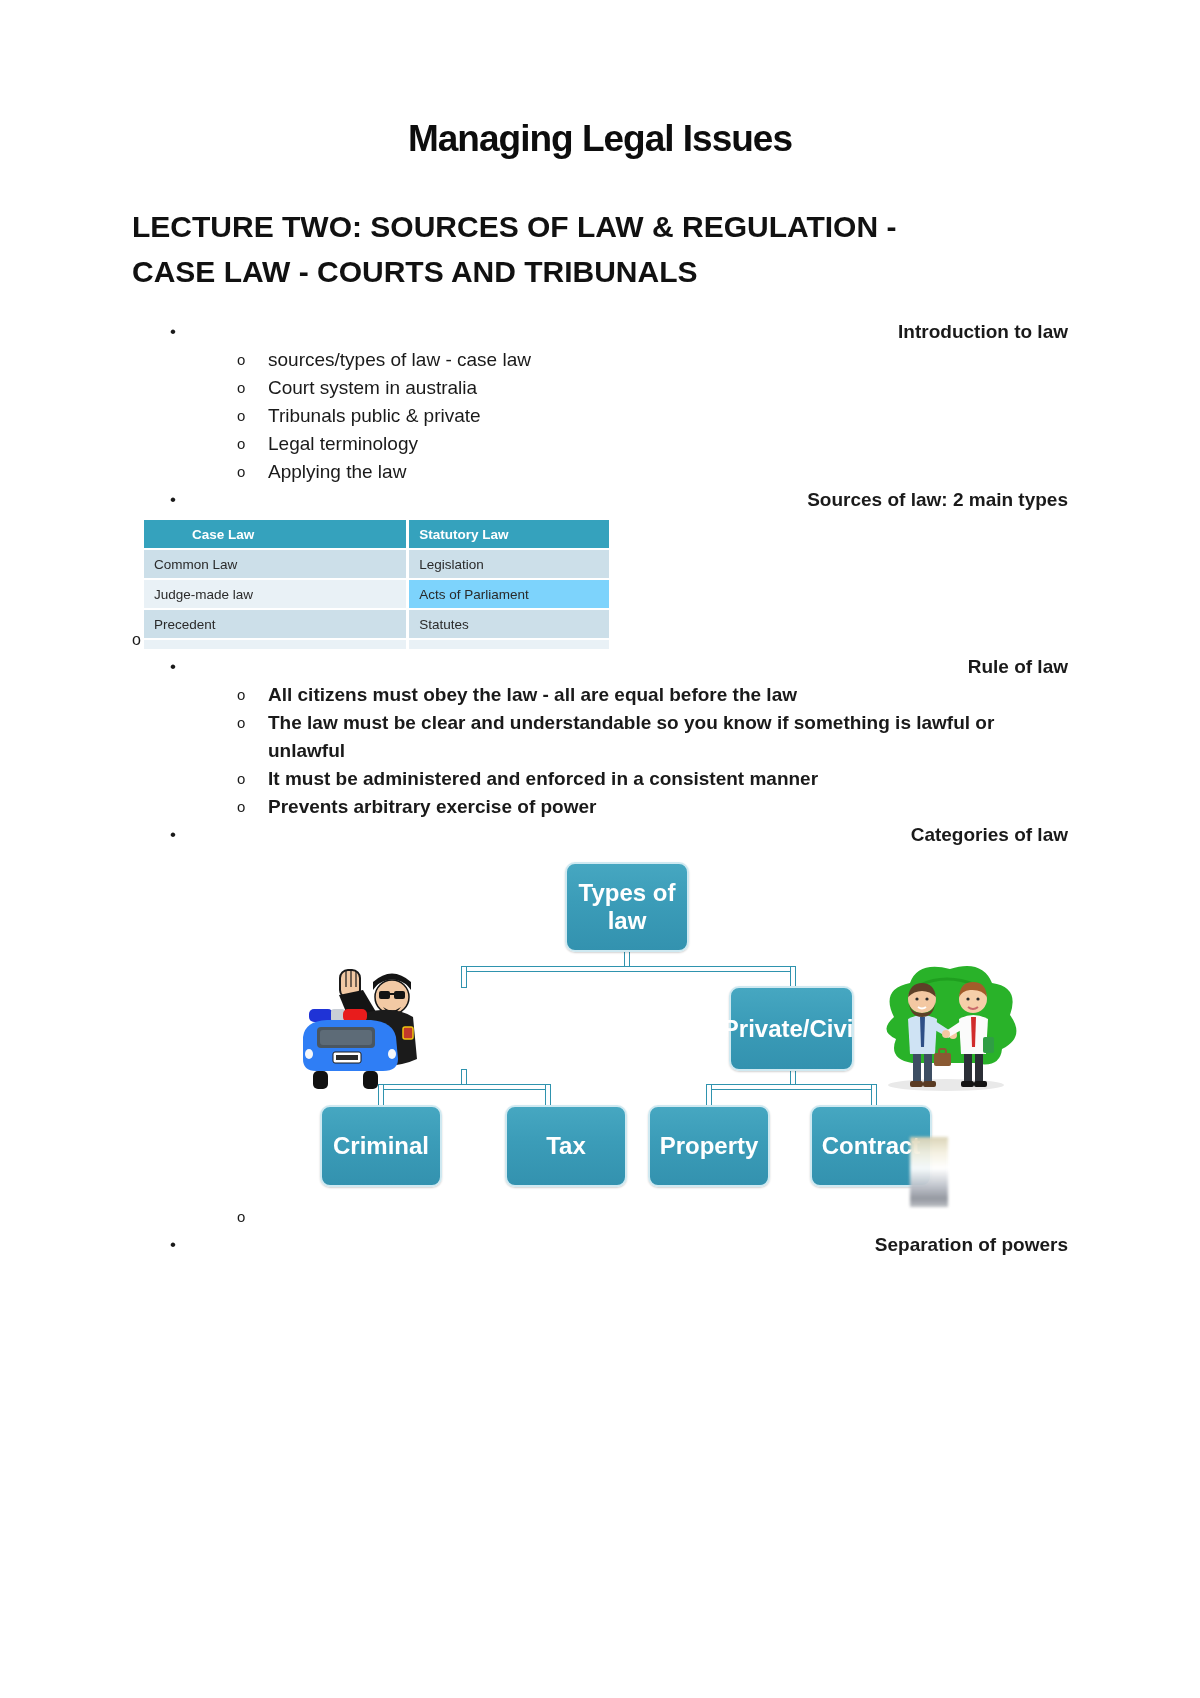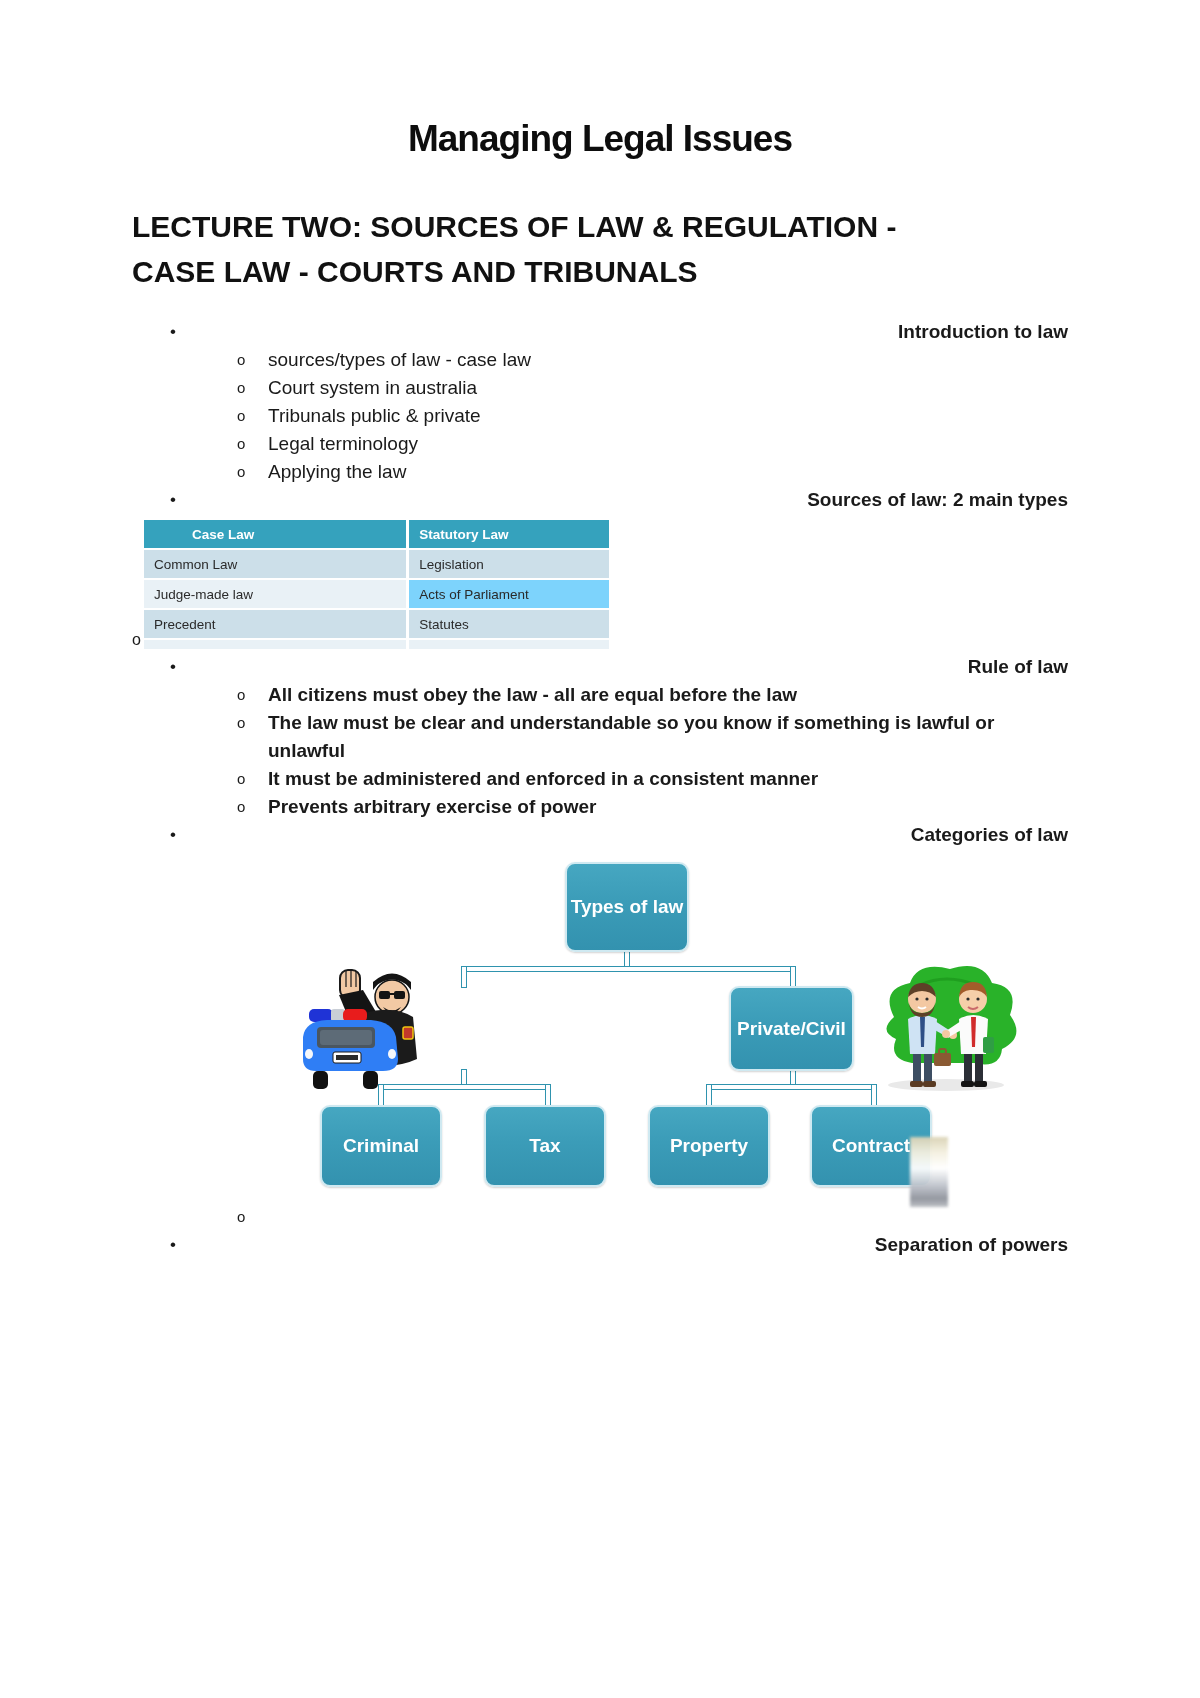--- a/index.html
+++ b/index.html
@@ -33,21 +33,21 @@
   }
   table.law-table th { color:#ffffff; font-weight:700; }
   table.law-table td { color:#2a2a2a; font-weight:400; }
   table.law-table .c1 { width:266px;padding-left:48px; }
   table.law-table .c2 { width:202px; }
   table.law-table tr.spacer td { height:9px; padding:0; }
   
   .diagram { position:relative; width:936px; height:344px; margin-top:10px; }
   .node {
     position:absolute; display:flex; align-items:center; justify-content:center;
-    color:#ffffff; font-size:19px; font-weight:600; text-align:center;
+    color:#ffffff; font-size:24px; font-weight:600; text-align:center;
     border-radius:10px; border:2px solid #cfe9f1;
     background:linear-gradient(180deg,#46a7c1 0%,#3b9cb8 45%,#3392af 100%);
     box-shadow:0 1px 2px rgba(0,0,0,0.18);
   }
   .conn { position:absolute; background:#fdfeff; border:1.5px solid #2f93ae; }
   .clipart { position:absolute; }
   .artifact {
     position:absolute; left:778px; top:278px; width:38px; height:70px;
     background:linear-gradient(180deg,#d9d2b4 0%,#f4f0e0 22%,#ffffff 45%,#c3c7cf 68%,#8f939c 88%,#b9bcc2 100%);
     filter:blur(1.5px); opacity:0.95;
@@ -258,21 +258,21 @@
             <circle cx="118" cy="44" r="1.6" fill="#2c2c2c"></circle>
             <circle cx="128" cy="44" r="1.6" fill="#2c2c2c"></circle>
             <path d="M118 52 Q123 56 128 52" stroke="#c96a6a" stroke-width="2" fill="none"></path>
           </g>
         </svg>
       </div>
 
       <div class="node" style="left:433px; top:3px;   width:124px; height:90px;">Types of law</div>
       <div class="node" style="left:597px; top:127px; width:125px; height:85px;">Private/Civil</div>
       <div class="node" style="left:188px; top:246px; width:122px; height:82px;">Criminal</div>
-      <div class="node" style="left:352px; top:246px; width:122px; height:82px;">Tax</div>
+      <div class="node" style="left:373px; top:246px; width:122px; height:82px;">Tax</div>
       <div class="node" style="left:516px; top:246px; width:122px; height:82px;">Property</div>
       <div class="node" style="left:678px; top:246px; width:122px; height:82px;">Contract</div>
 
       <div class="artifact"></div>
     </div>
 
     <div class="row empty-sub">
       <span class="m2">o</span>
       <span class="txt"></span>
     </div>

